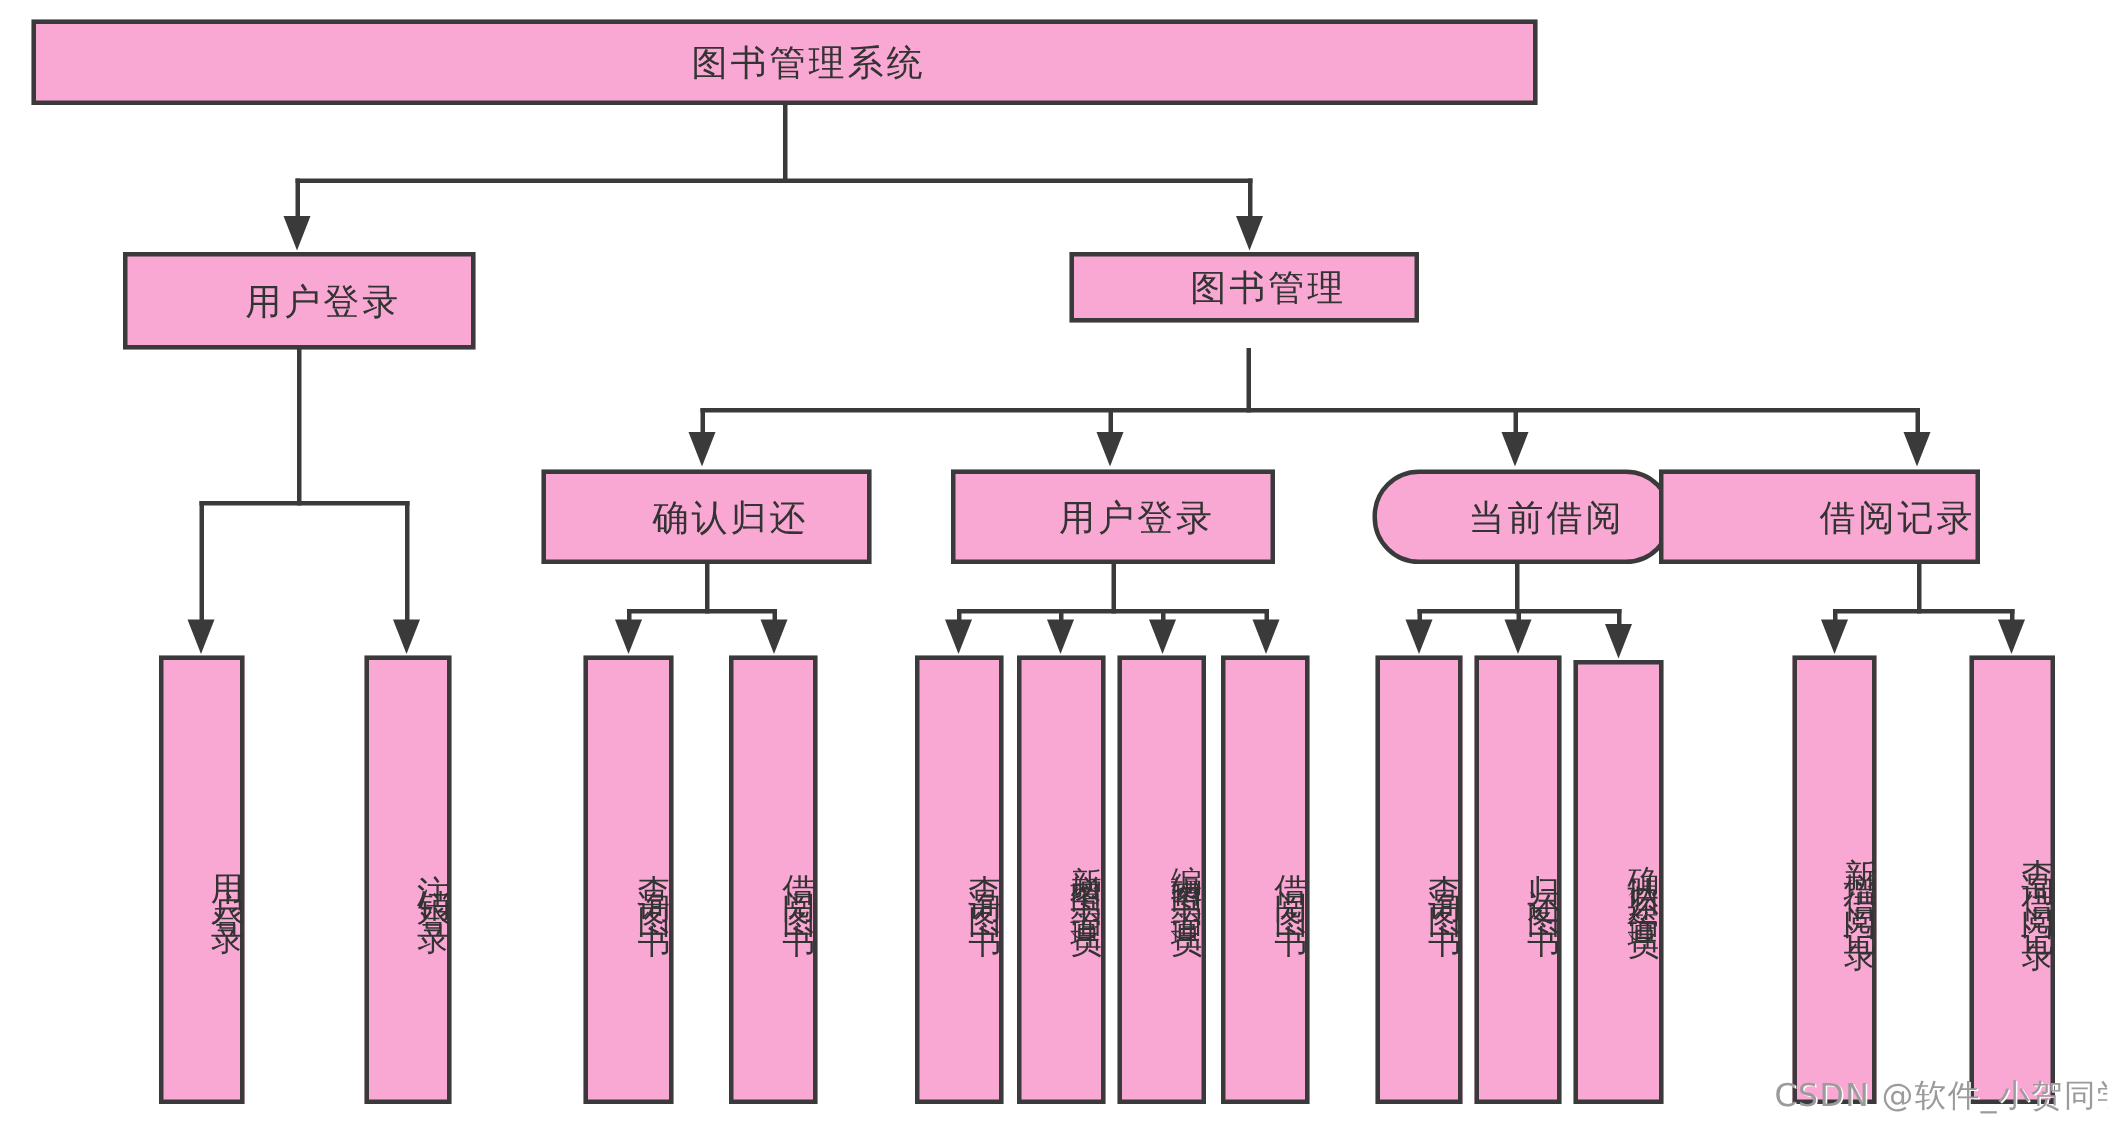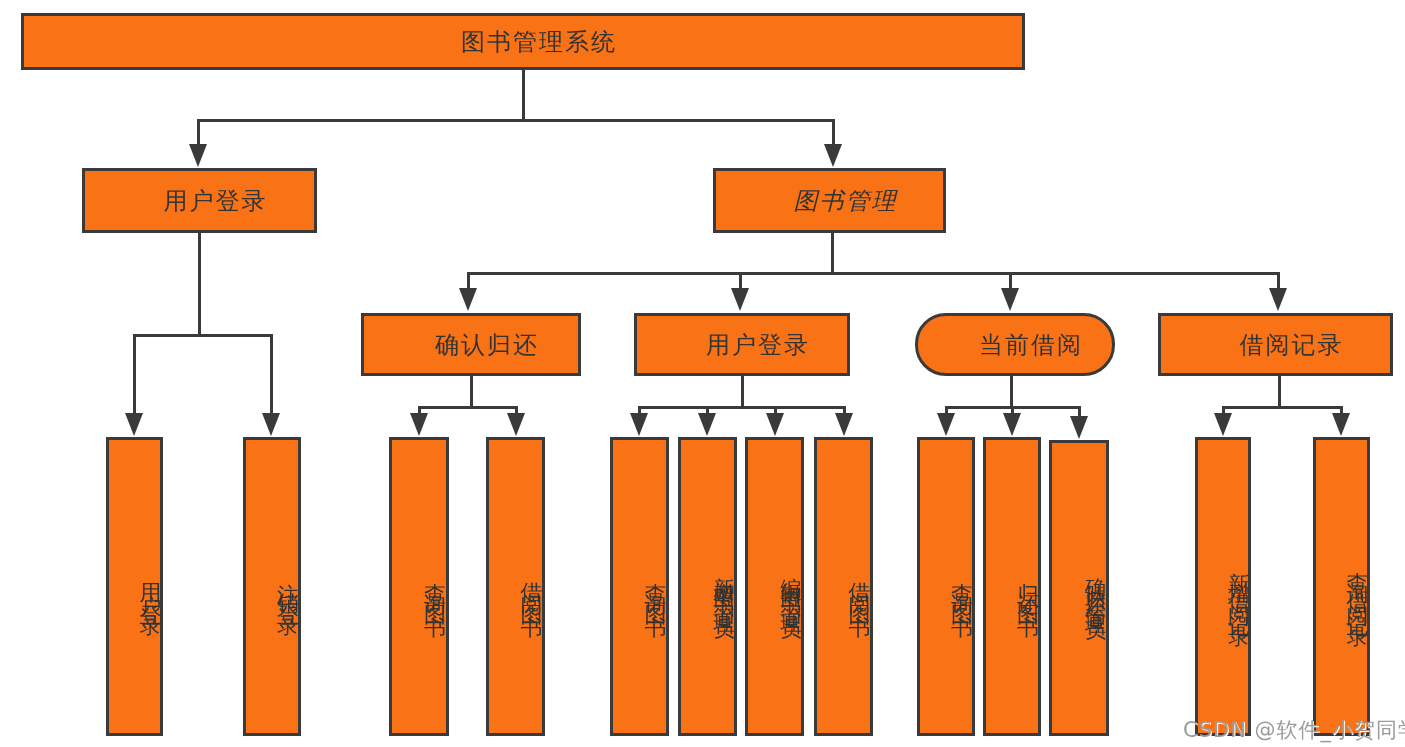--- a/index.html
+++ b/index.html
@@ -7,21 +7,21 @@
     position:relative;
     width:1405px;height:747px;
     background:#ffffff;
     overflow:hidden;
     font-family:"DejaVu Sans","Liberation Sans",sans-serif;
   }
   .node{
     position:absolute;
     box-sizing:border-box;
     border:3px solid var(--stroke,#3a3a3a);
-    background:#f97316;
+    background:#f9a8d4;
     display:flex;
     align-items:center;
     justify-content:center;
     color:var(--text,#333333);
     padding-left:32px;
   }
   .node.h span{
     font-size:24px;
     letter-spacing:2px;
     white-space:nowrap;
@@ -65,33 +65,33 @@
 <body>
 
 <div class="stage" style="--stroke: #3a3a3a; --text: #333333; --wm: #9b9b9b; background: rgb(255, 255, 255);">
   <div>
       <div class="node h" style="left: 21px; top: 13px; width: 1004px; height: 57px;">
         <span>图书管理系统</span>
       </div>
       <div class="node h" style="left: 82px; top: 168px; width: 235px; height: 65px;">
         <span>用户登录</span>
       </div>
-      <div class="node h" style="left: 713px; top: 168px; width: 233px; height: 65px; font-style: italic;">
+      <div class="node h" style="left: 713px; top: 168px; width: 233px; height: 47px;">
         <span>图书管理</span>
       </div>
       <div class="node h" style="left: 361px; top: 313px; width: 220px; height: 63px;">
         <span>确认归还</span>
       </div>
       <div class="node h" style="left: 634px; top: 313px; width: 216px; height: 63px;">
         <span>用户登录</span>
       </div>
       <div class="node h" style="left: 915px; top: 313px; width: 200px; height: 63px; border-radius: 31px;">
         <span>当前借阅</span>
       </div>
-      <div class="node h" style="left: 1158px; top: 313px; width: 235px; height: 63px;">
+      <div class="node h" style="left: 1106px; top: 313px; width: 214px; height: 63px; justify-content: flex-end;">
         <span>借阅记录</span>
       </div>
       <div class="node v" style="left: 106px; top: 437px; width: 57px; height: 299px;">
         <span>用户登录</span>
       </div>
       <div class="node v" style="left: 243px; top: 437px; width: 58px; height: 299px;">
         <span>注销登录</span>
       </div>
       <div class="node v" style="left: 389px; top: 437px; width: 60px; height: 299px;">
         <span>查询图书</span>

